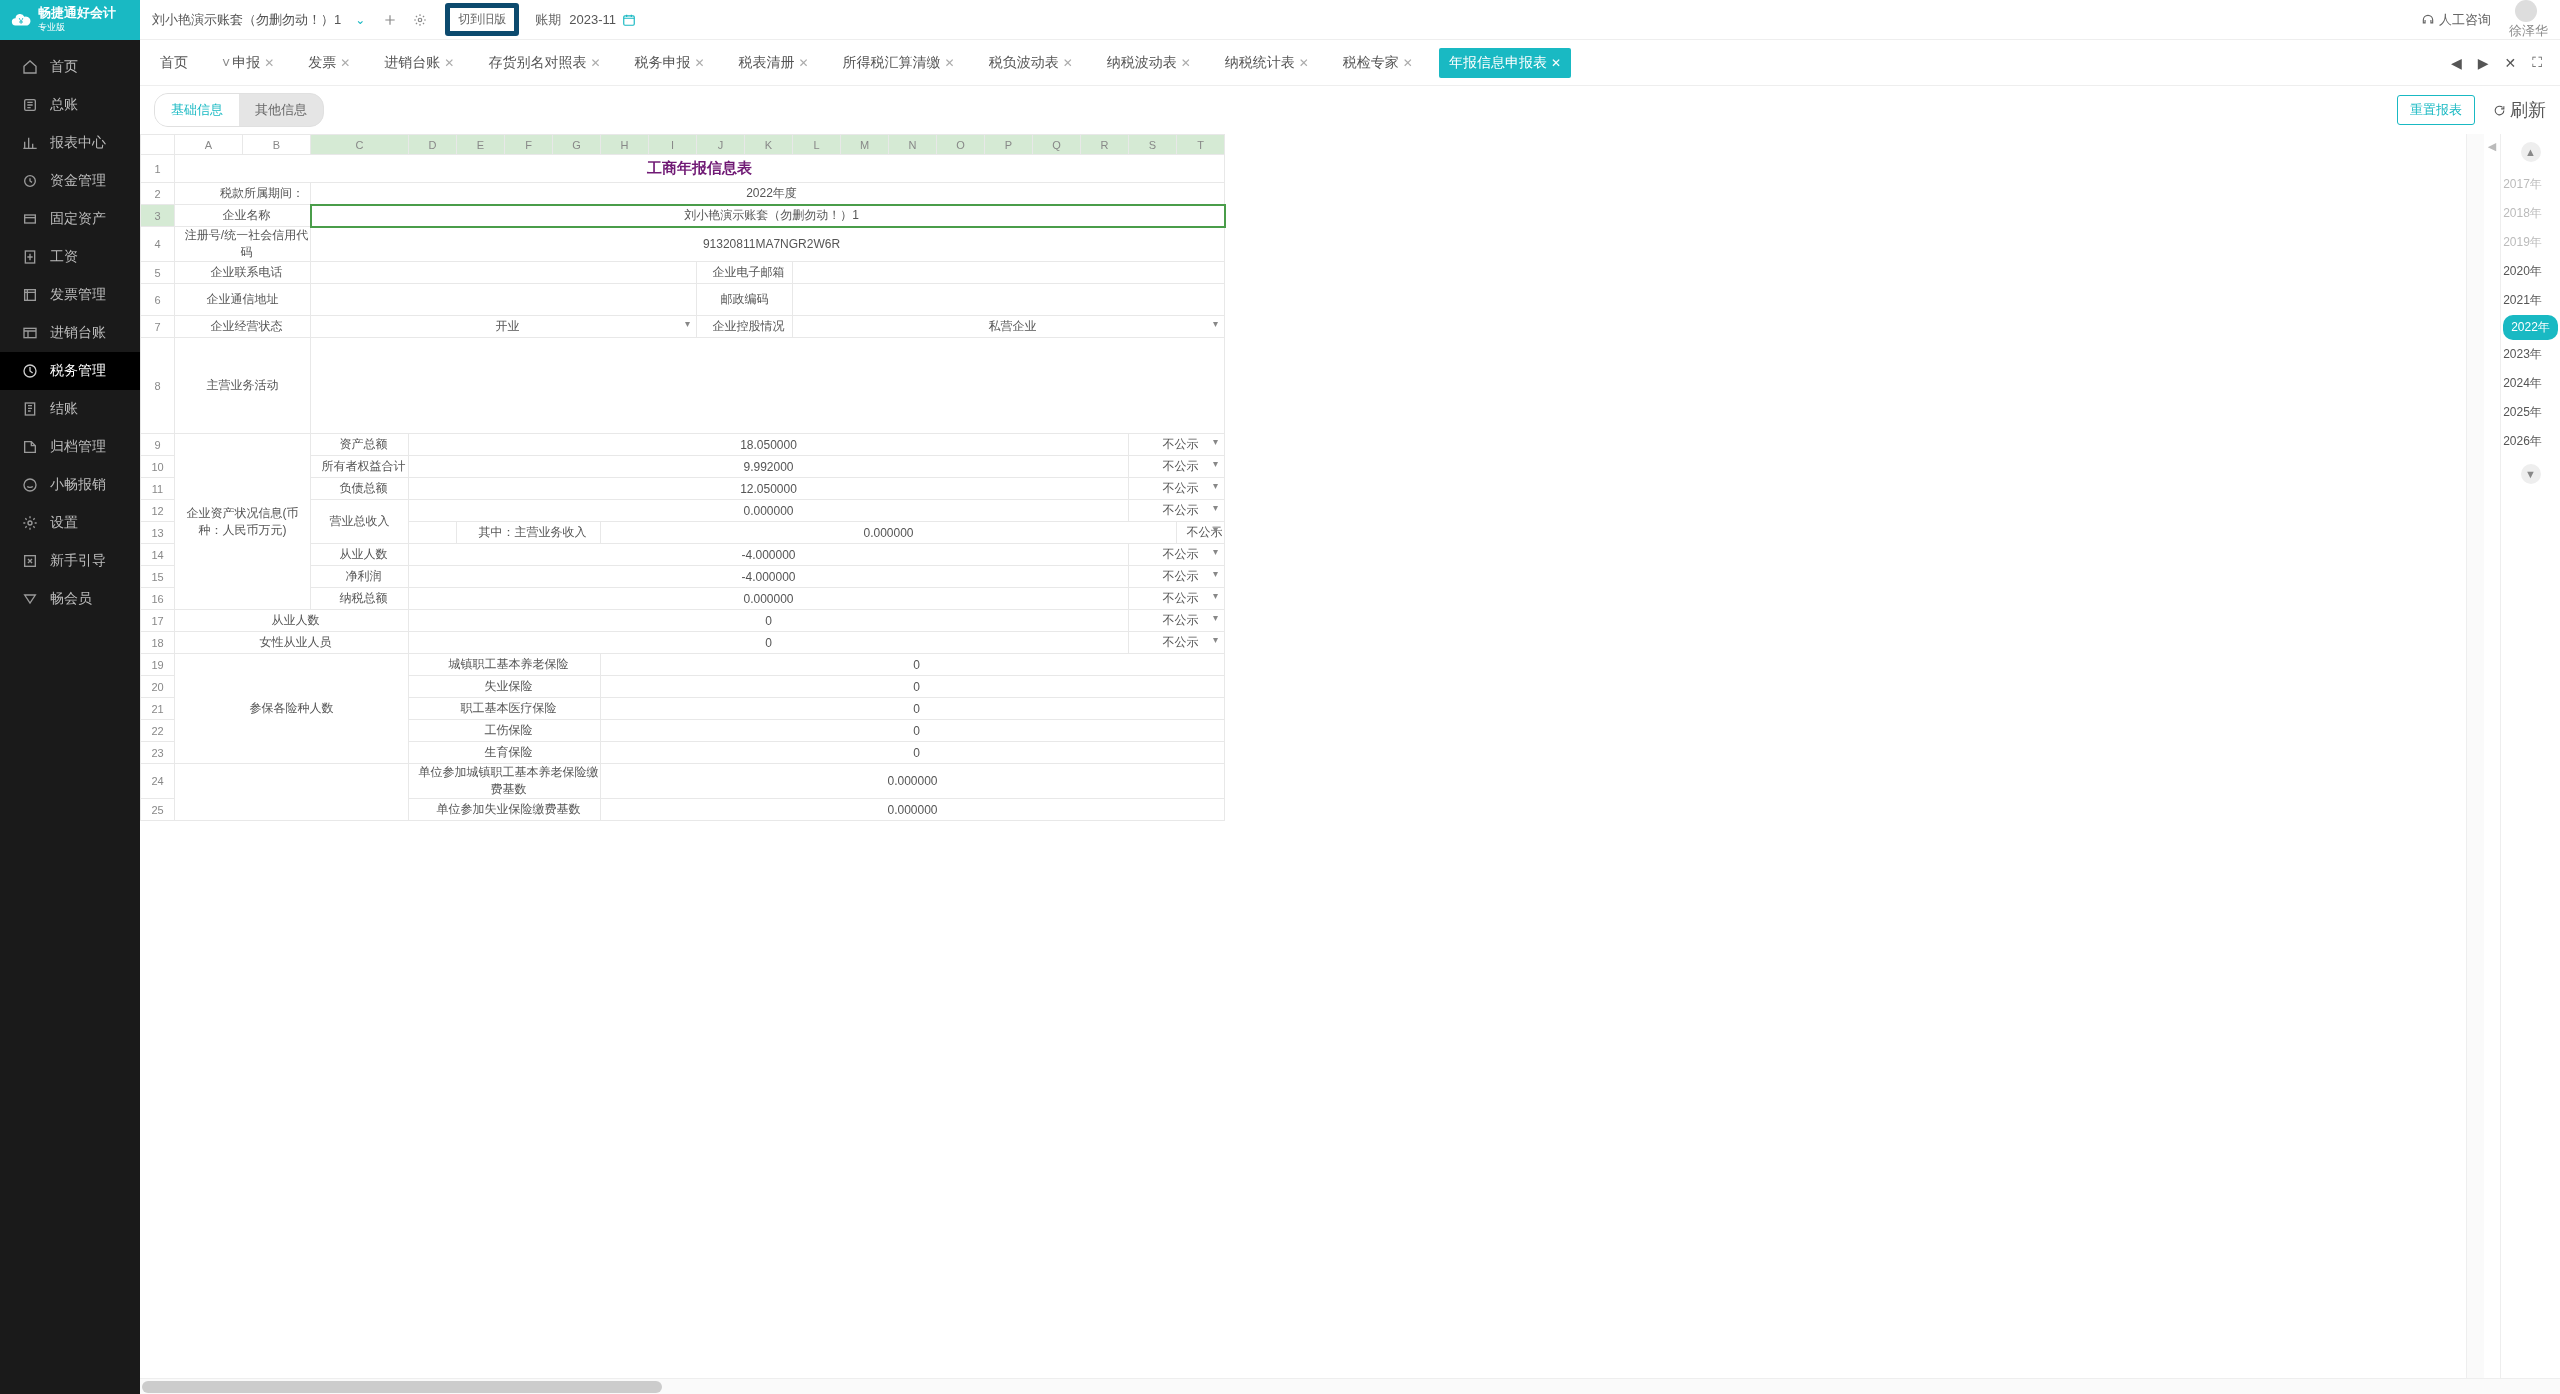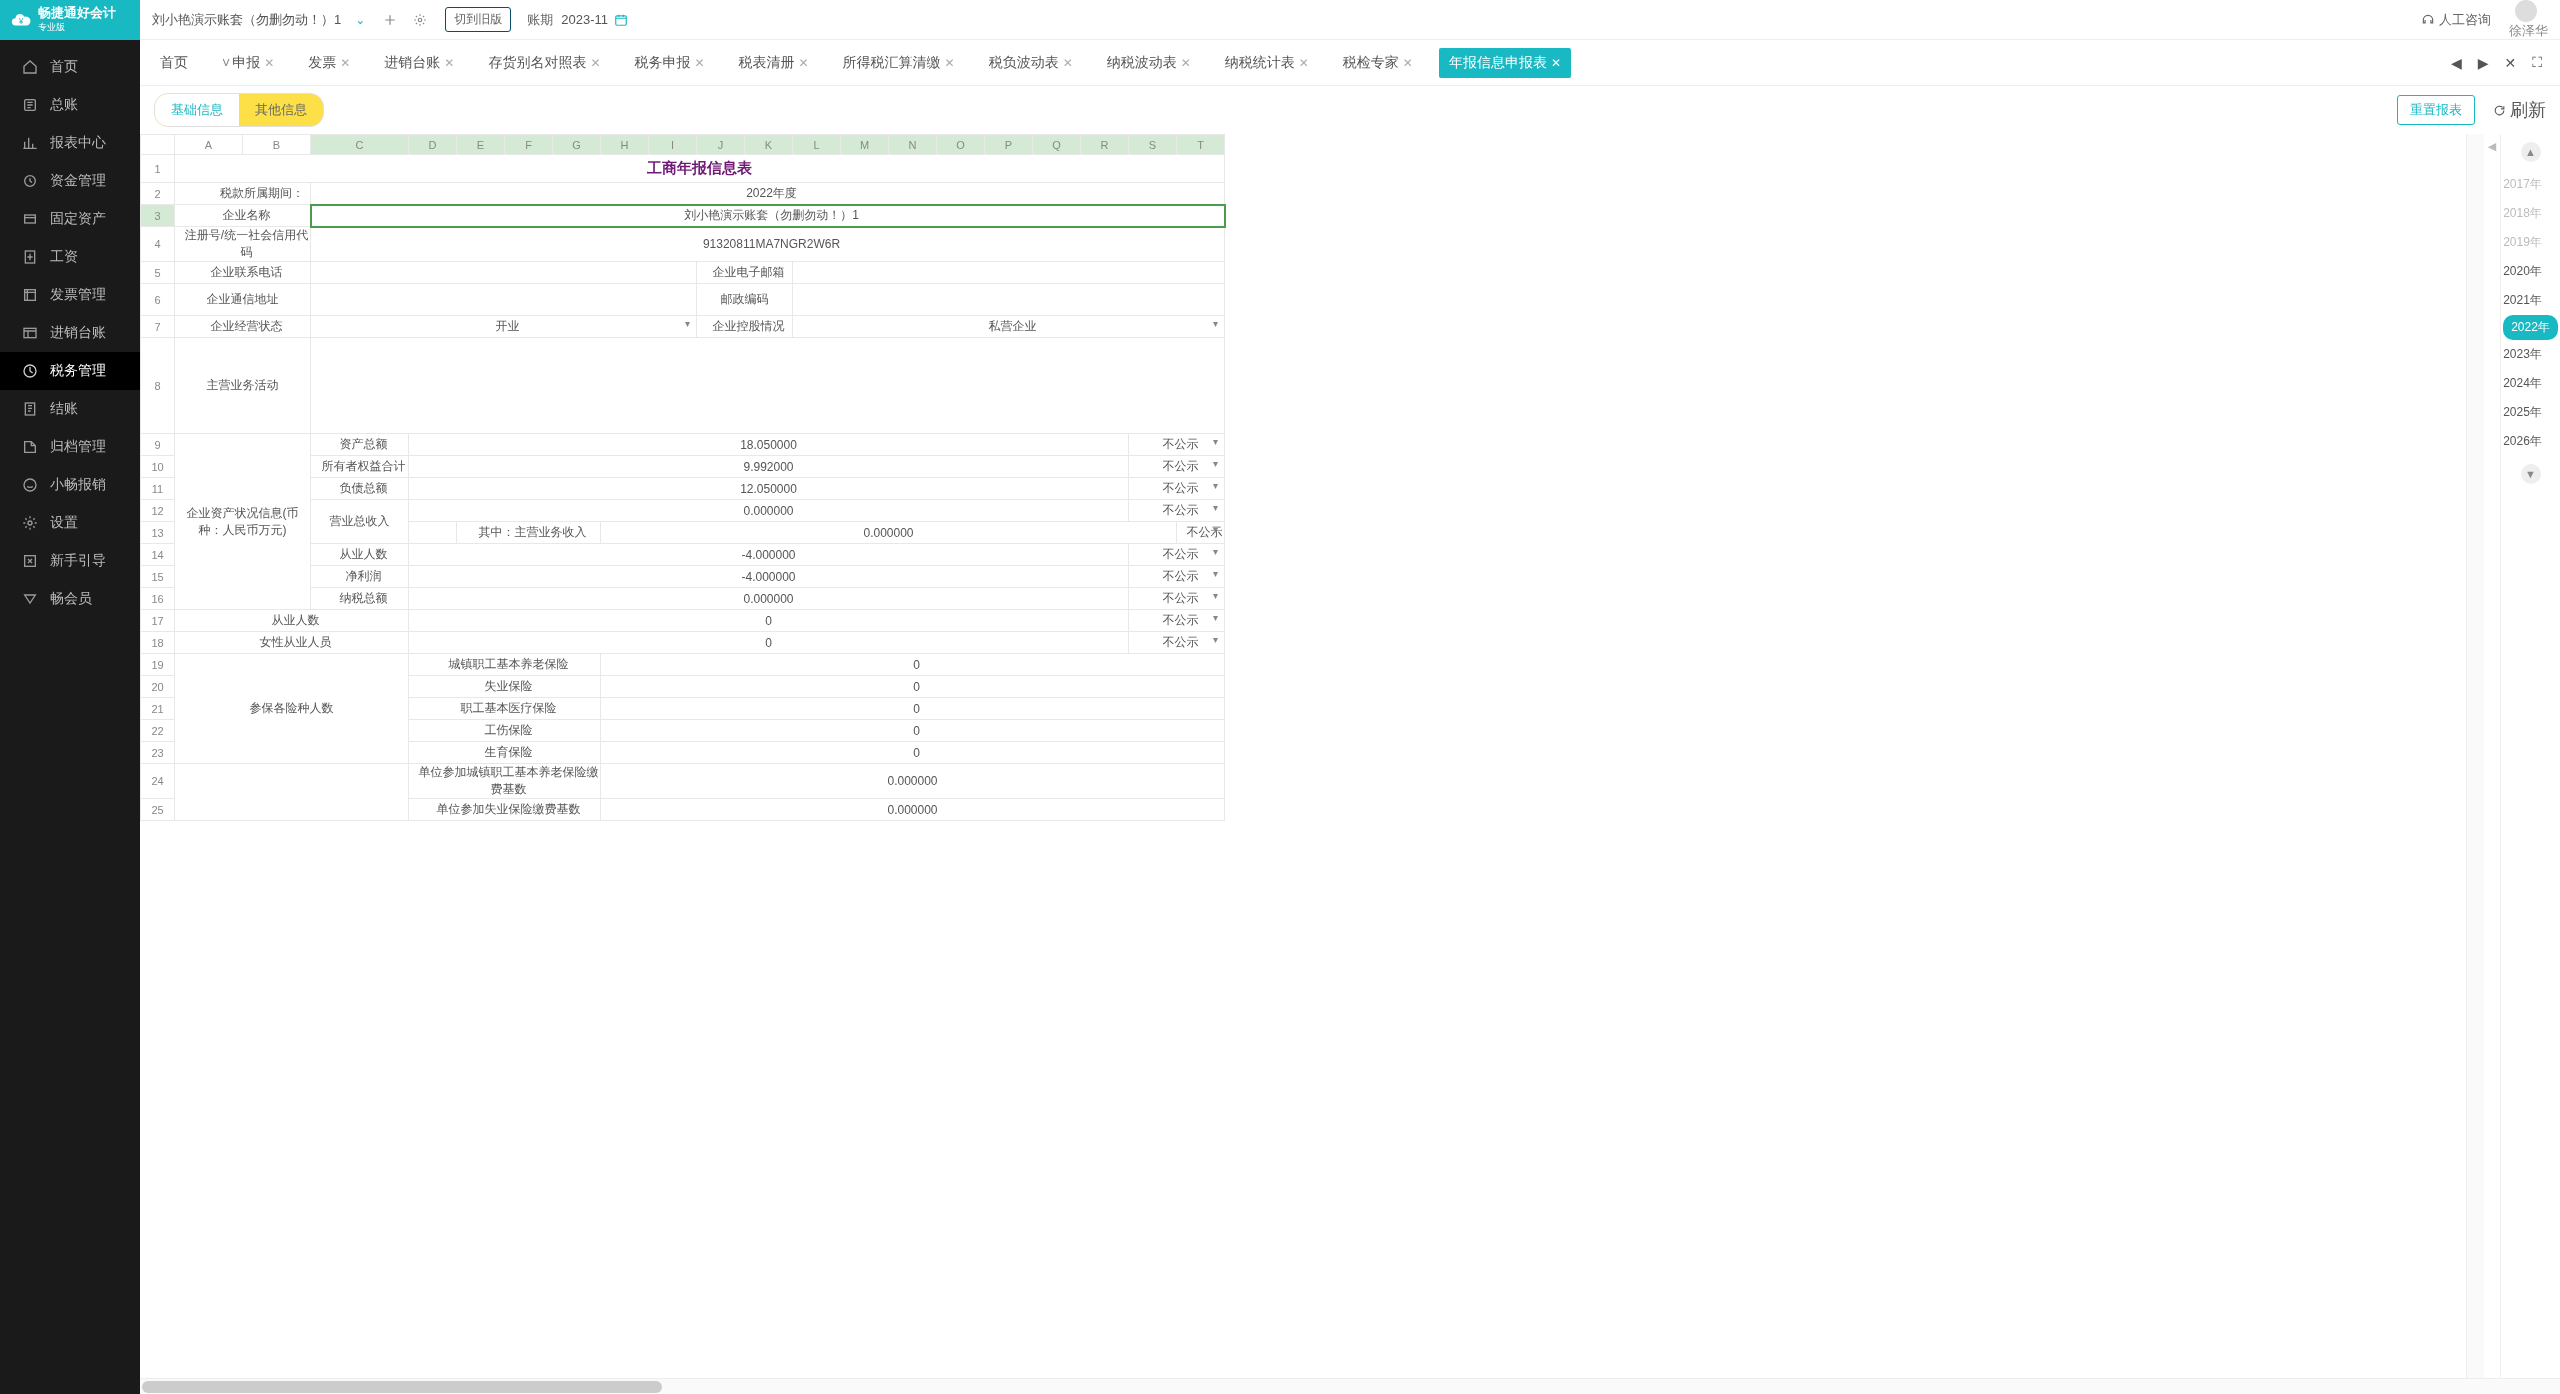--- a/index.html
+++ b/index.html
@@ -18,42 +18,42 @@
 .nav-icon { width:16px; height:16px; margin-right:12px; opacity:.8; }
 
 
 .main { flex:1; display:flex; flex-direction:column; min-width:0; }
 
 
 .topbar { height:40px; border-bottom:1px solid #eee; display:flex; align-items:center; padding:0 12px; font-size:13px; color:#555; }
 .acct-name { margin-right:4px; }
 .chev { color:#19b9c3; margin:0 10px; font-size:12px; }
 .plus-icn, .gear-icn { margin:0 8px; color:#888; cursor:pointer; }
-.old-ver-btn { border:1px solid #0c4a6e; padding:3px 8px; border-radius:3px; margin:8px 10px; color:#666; cursor:pointer; font-size:12px; }
+.old-ver-btn { border:5px solid #0c4a6e; padding:3px 8px; border-radius:3px; margin:8px 10px; color:#666; cursor:pointer; font-size:12px; }
 .period-lbl { margin-left:6px; margin-right:8px; color:#666; }
 .period-val { color:#555; }
 .cal-icn { margin-left:6px; color:#19b9c3; }
 .top-spacer { flex:1; }
 .consult { display:flex; align-items:center; margin-right:18px; color:#666; cursor:pointer; }
 .consult svg { margin-right:4px; }
 .user { display:flex; align-items:center; color:#888;flex-direction:column; }
 .avatar { width:22px; height:22px; border-radius:50%; background:#ddd; margin-right:6px; }
 
 
 .tabstrip { height:46px; border-bottom:1px solid #eee; display:flex; align-items:center; padding-left:12px; font-size:14px; color:#555; position:relative; }
 .tab { padding:0 8px; display:flex; align-items:center; cursor:pointer; white-space:nowrap; }
 .tab .x { margin-left:4px; color:#aaa; font-size:12px; }
 .tab.active { background:#19b9c3; color:#fff; padding:6px 10px; border-radius:2px; }
 .tab.active .x { color:#fff; }
 .tab-ctrl { margin-left:auto; display:flex; align-items:center; padding-right:10px; }
 .tab-ctrl span { padding:0 8px; cursor:pointer; color:#555; font-size:14px; }
 
 
 .toolbar { height:48px; display:flex; align-items:center; padding:0 14px; }
-.subtabs { display:flex; border:1px solid #e0e0e0; background:#fde047; border-radius:14px; overflow:hidden;justify-content:center; }
+.subtabs { display:flex; border:1px solid #e0e0e0; background:#e5e5e5; border-radius:14px; overflow:hidden;justify-content:center; }
 .subtab { padding:7px 16px; font-size:13px; cursor:pointer; color:#666; }
 .subtab.active { background:#fff; color:#19b9c3; }
 .tool-spacer { flex:1; }
 .reset-btn { border:1px solid #19b9c3; color:#19b9c3; padding:5px 12px; border-radius:3px; font-size:13px; cursor:pointer; margin-right:18px; }
 .refresh { display:flex; align-items:center; color:#555; font-size:18px; cursor:pointer; }
 .refresh-icn { margin-right:4px; }
 
 
 .sheet-wrap { flex:1; display:flex; min-height:0; }
 .sheet-scroll { flex:1; overflow:auto; position:relative; }

